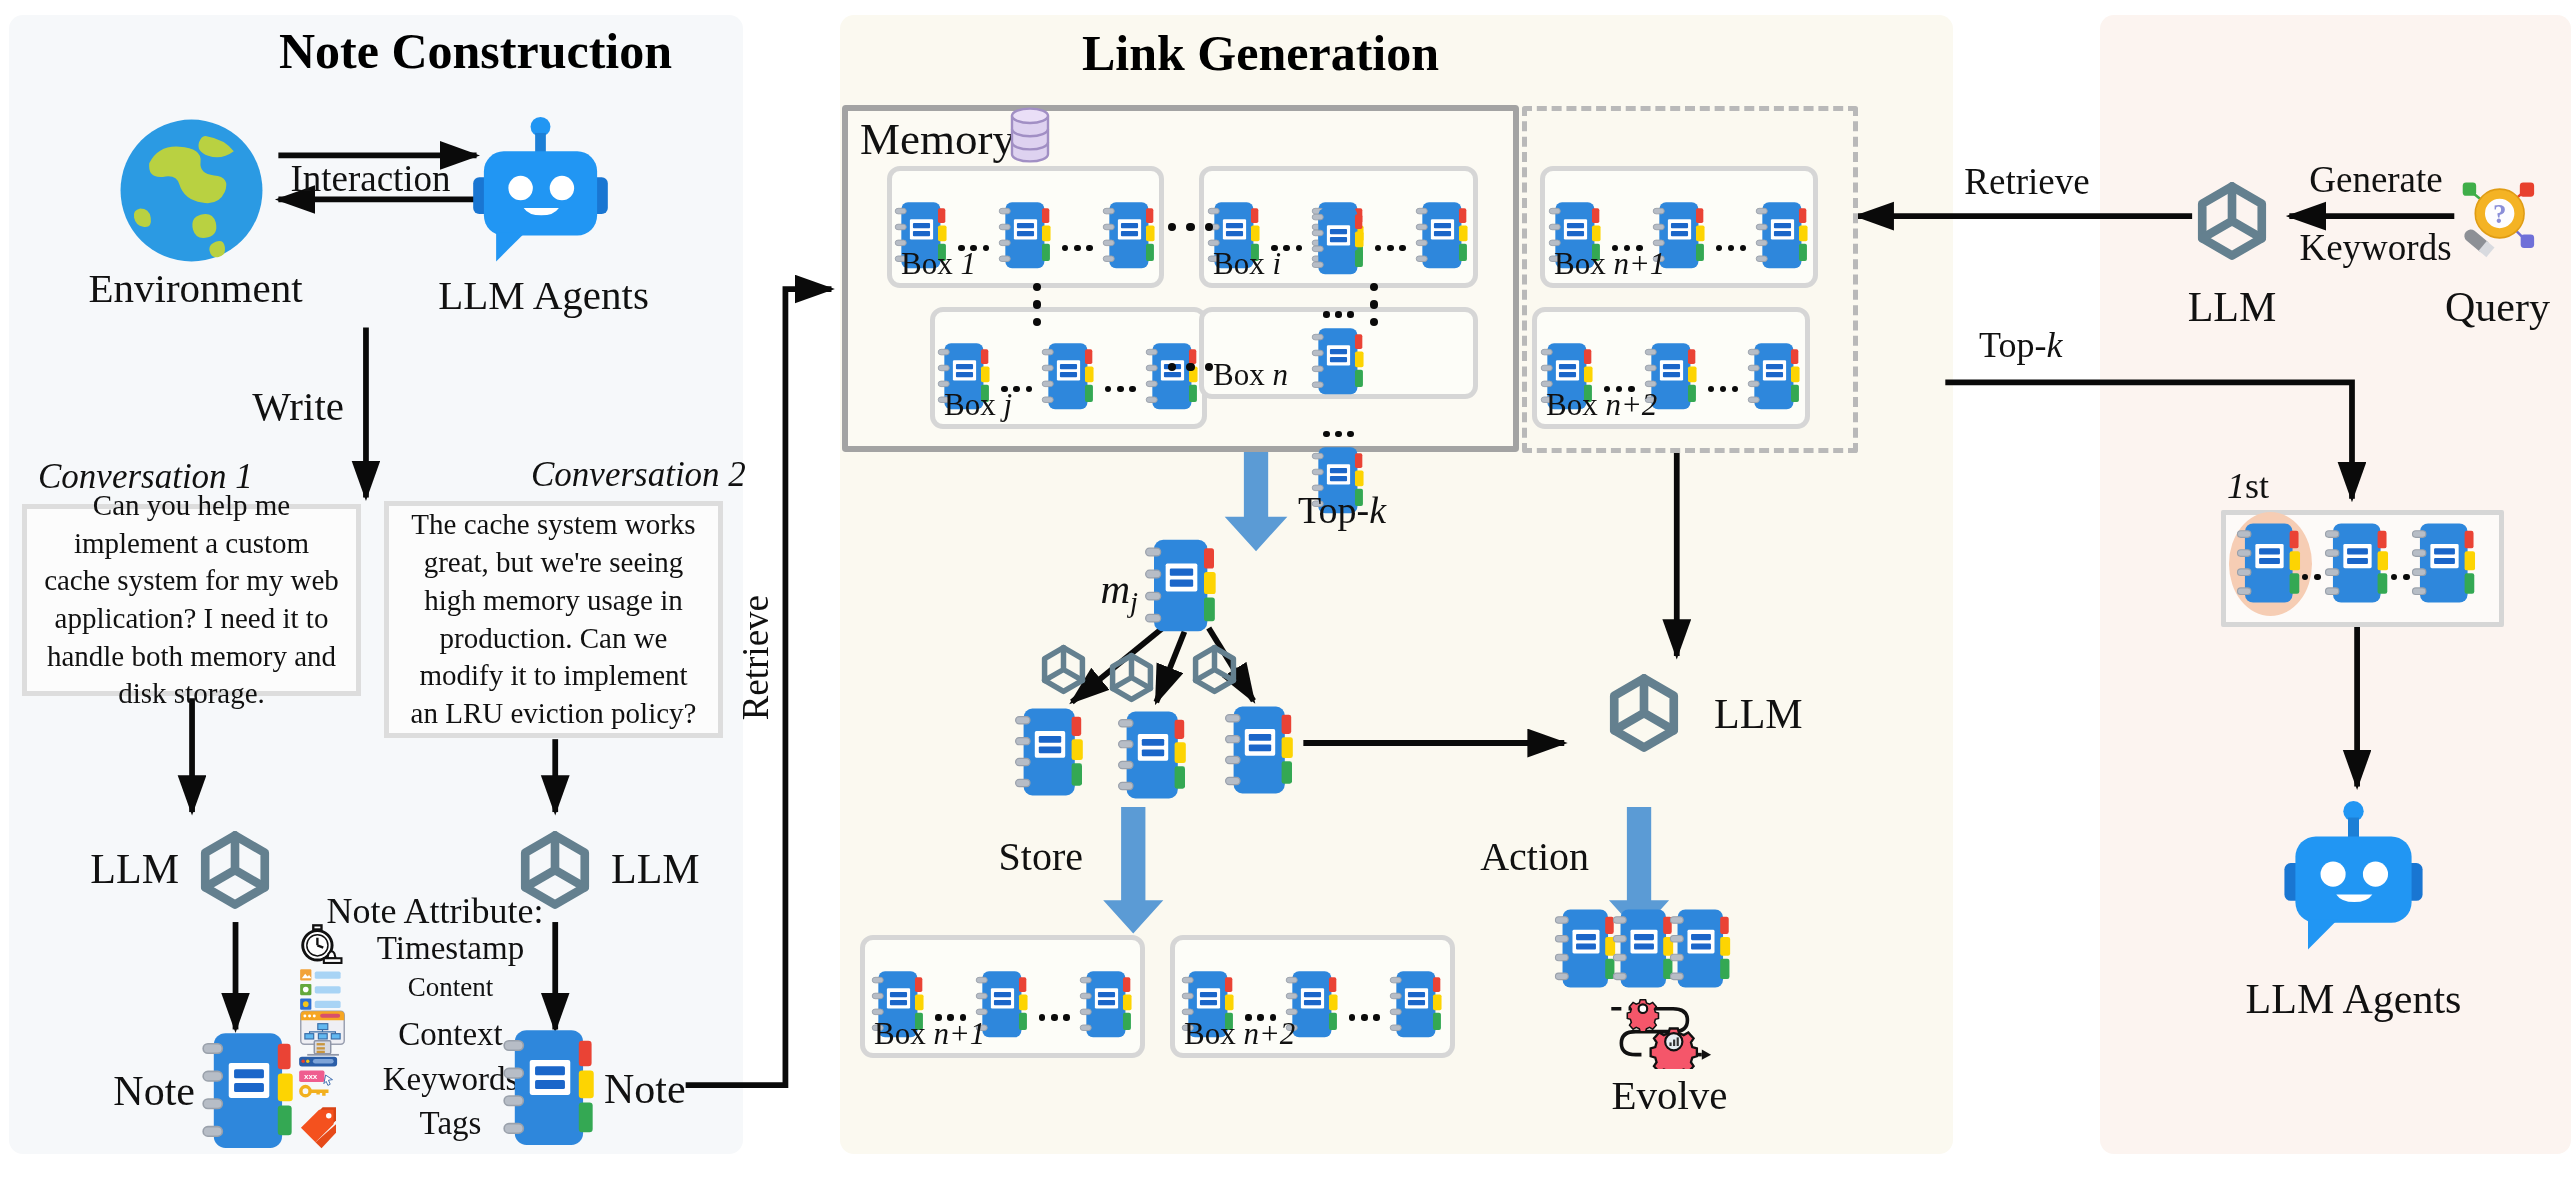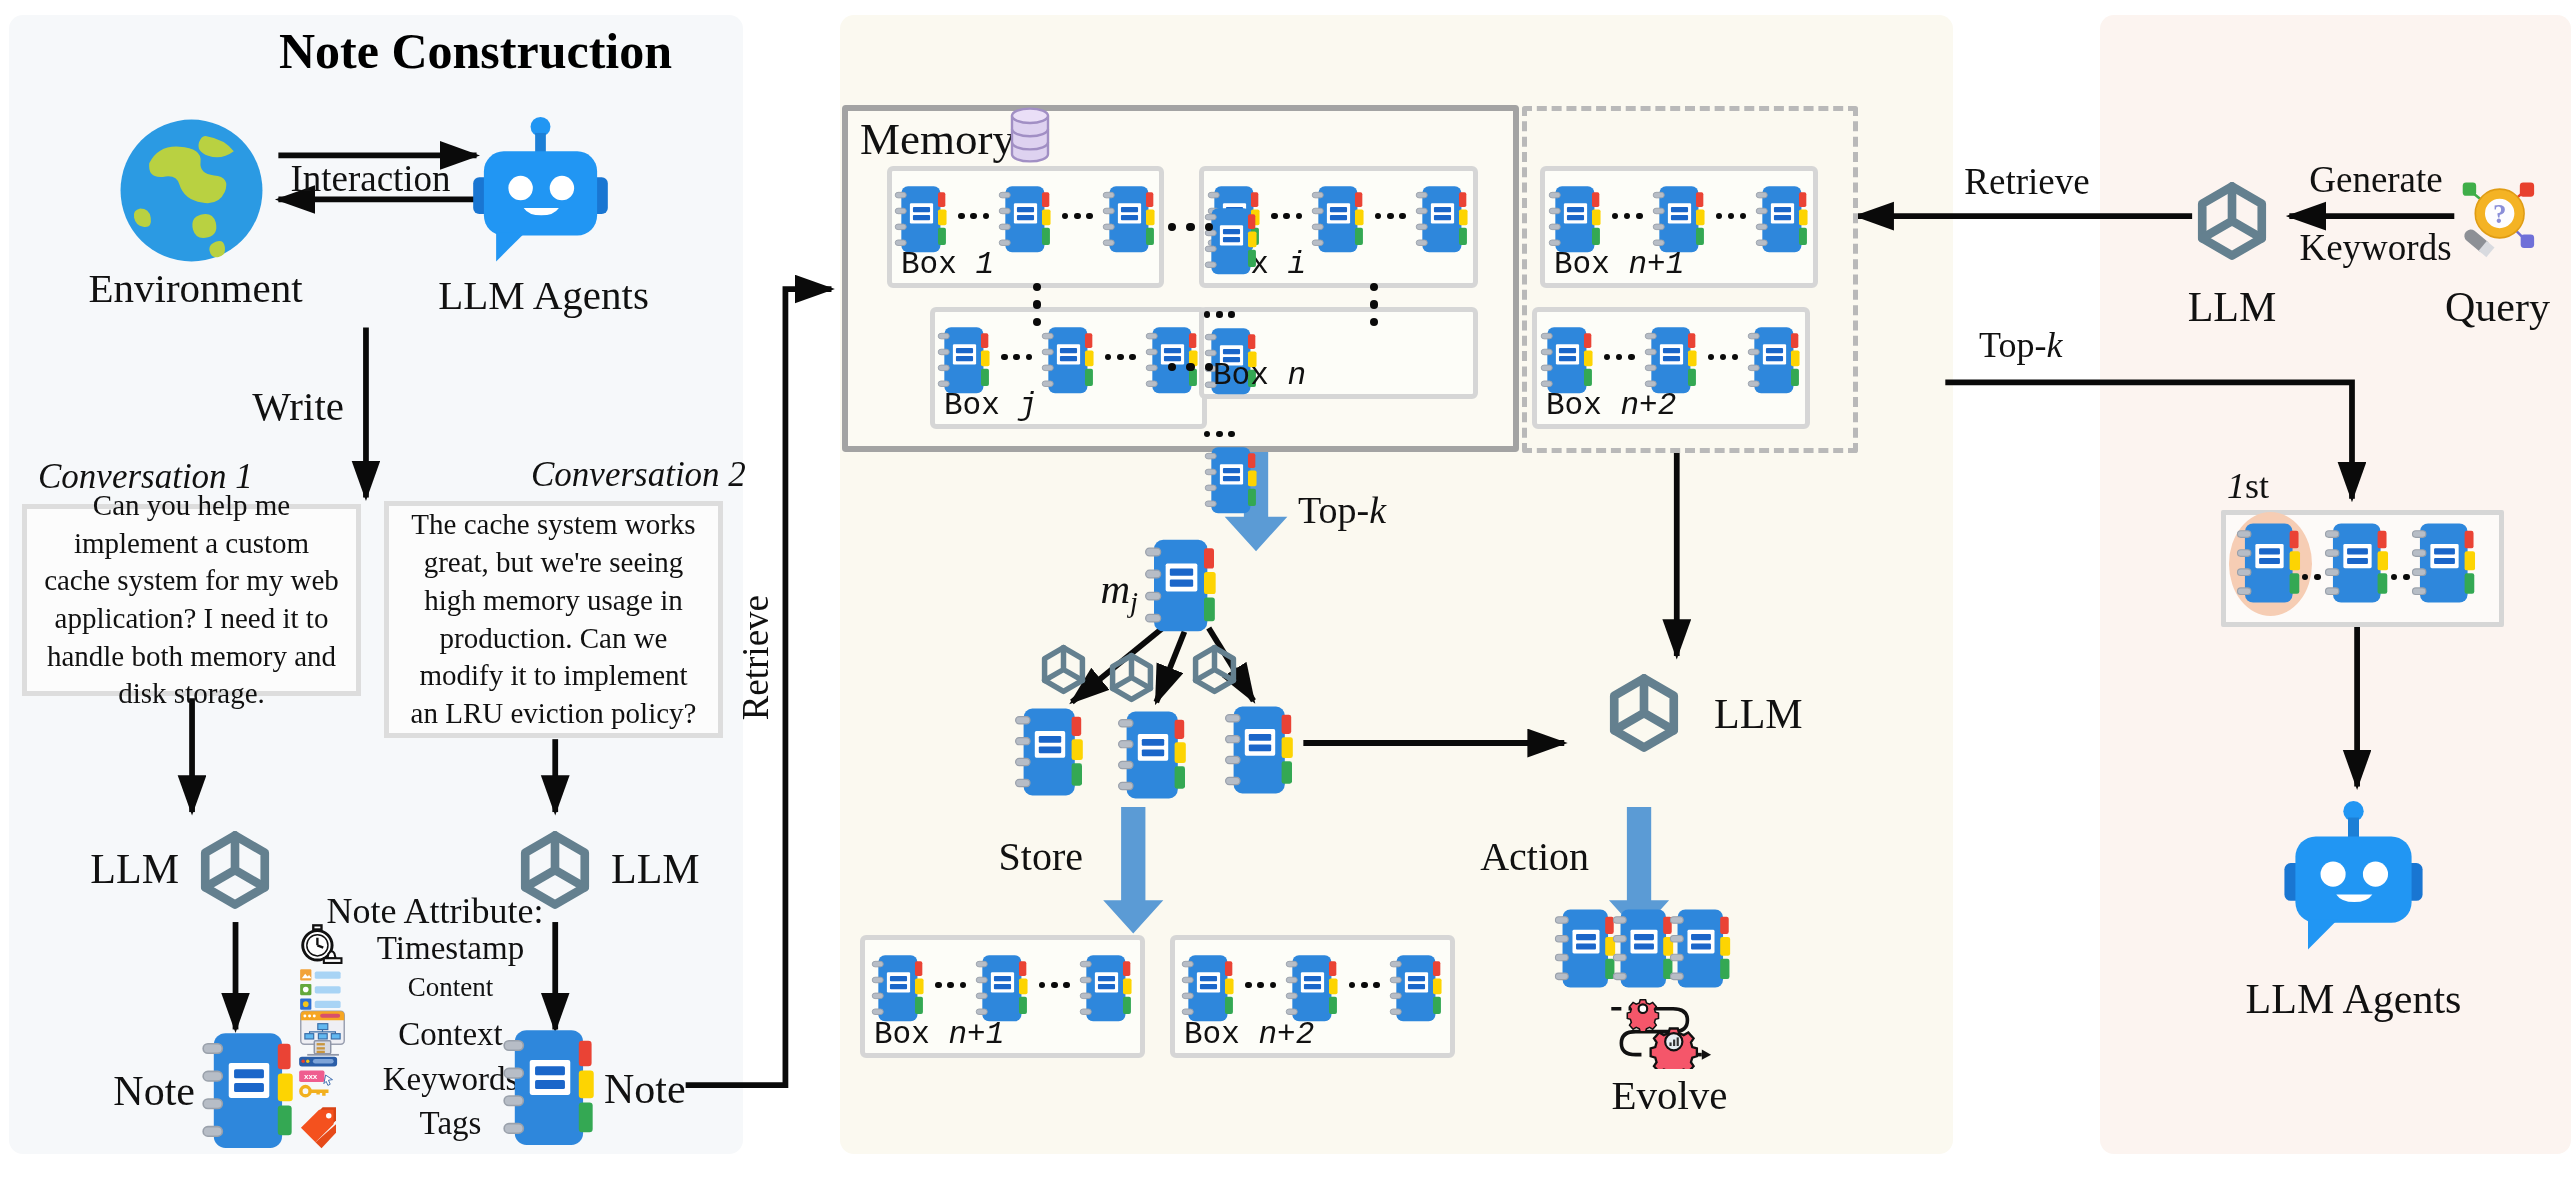--- a/index.html
+++ b/index.html
@@ -12,22 +12,22 @@
   .title{position:absolute;font-weight:bold;font-size:50px;text-align:right;z-index:2;color:#000;}
   .lbl{position:absolute;font-size:41px;z-index:2;line-height:1.05;}
   .ctr{text-align:center;}
   .rgt{text-align:right;}
   svg.layer{position:absolute;left:0;top:0;z-index:1;pointer-events:none;}
   .icon{position:absolute;z-index:2;line-height:0;}
   .icon svg{width:100%;height:100%;}
   
   .membox{position:absolute;border:6.4px solid #a3a3a3;background:#fcfaf3;border-radius:3.8px;z-index:1;}
   .dashbox{position:absolute;border:5.8px dashed #b9b9b9;background:#fbf9f0;border-radius:2.6px;z-index:1;}
-  .subbox{position:absolute;border:5.1px solid #d6d6d6;background:#fdfdf8;border-radius:6px;z-index:2;
-          display:flex;align-items:flex-start;justify-content:center;gap:9px;padding-top:14px;box-sizing:border-box;font-family:Liberation Mono, monospace;}
+  .subbox{position:absolute;border:5.1px solid #d6d6d6;background:#fdfdf8;border-radius:13px;z-index:2;
+          display:flex;align-items:center;justify-content:center;gap:9px;padding-top:14px;box-sizing:border-box;}
   .subbox .nb{width:55px;height:67px;flex:0 0 auto;position:relative;}
   .subbox .boxlabel{position:absolute;left:9px;bottom:1.3px;font-size:31px;z-index:3;}
   .firstbox{position:absolute;border:5.1px solid #d6d6d6;background:#fdfaf8;border-radius:1.9px;z-index:2;}
   .convbox{position:absolute;border:5.1px solid #ddd;background:#fcfcfc;z-index:2;
            display:flex;align-items:center;justify-content:center;box-sizing:border-box;padding:11.5px 14px;}
   .convbox .txt{font-size:29px;line-height:1.3;text-align:center;}
   .convtitle{position:absolute;font-style:italic;font-size:35px;z-index:2;}
   .boxlabel i, .lbl i{font-style:italic;}
   .hdots{position:absolute;display:flex;gap:10.2px;z-index:2;}
   .hdots .dot,.vdots .dot,.sdots .dot{width:8.3px;height:8.3px;border-radius:50%;background:#0a0a0a;}
@@ -231,20 +231,21 @@
           <rect x="2" y="38" width="18" height="9" rx="4.5"></rect>
   <rect x="2" y="64" width="18" height="9" rx="4.5"></rect>
           <rect x="2" y="90" width="18" height="9" rx="4.5"></rect>
  </g>
       </svg></span>
   <div class="lbl rgt" style="left:61px;top:1069px;width:134px;font-size:42px;">Note</div>
   <div class="lbl" style="left:604px;top:1067px;width:102px;font-size:42px;">Note</div>
 
   <div class="vertlbl" style="left:734px;top:595px;">Retrieve</div>
 
+  <div class="title" style="left:863px;top:24px;width:576px;">Link Generation</div>
 
   <div class="membox" style="left:842px;top:105px;width:665px;height:335px;"></div>
   <div class="lbl" style="left:860px;top:116px;font-size:45px;z-index:2;">Memory</div>
   <span class="icon" style="left:1009px;top:107px;width:42px;height:56px;"><svg viewBox="0 0 70 92">
  <path d="M5,14 v64 a30 12 0 0 0 60 0 v-64" fill="#ded2f0" stroke="#a18fc4" stroke-width="4"></path>
  <path d="M5,36 a30 12 0 0 0 60 0 M5,58 a30 12 0 0 0 60 0" fill="none" stroke="#a18fc4" stroke-width="4"></path>
  <ellipse cx="35" cy="14" rx="30" ry="12" fill="#eadff7" stroke="#a18fc4" stroke-width="4"></ellipse>
       </svg></span>
 
   <div class="subbox" style="left:887px;top:166px;width:277px;height:122px;">

